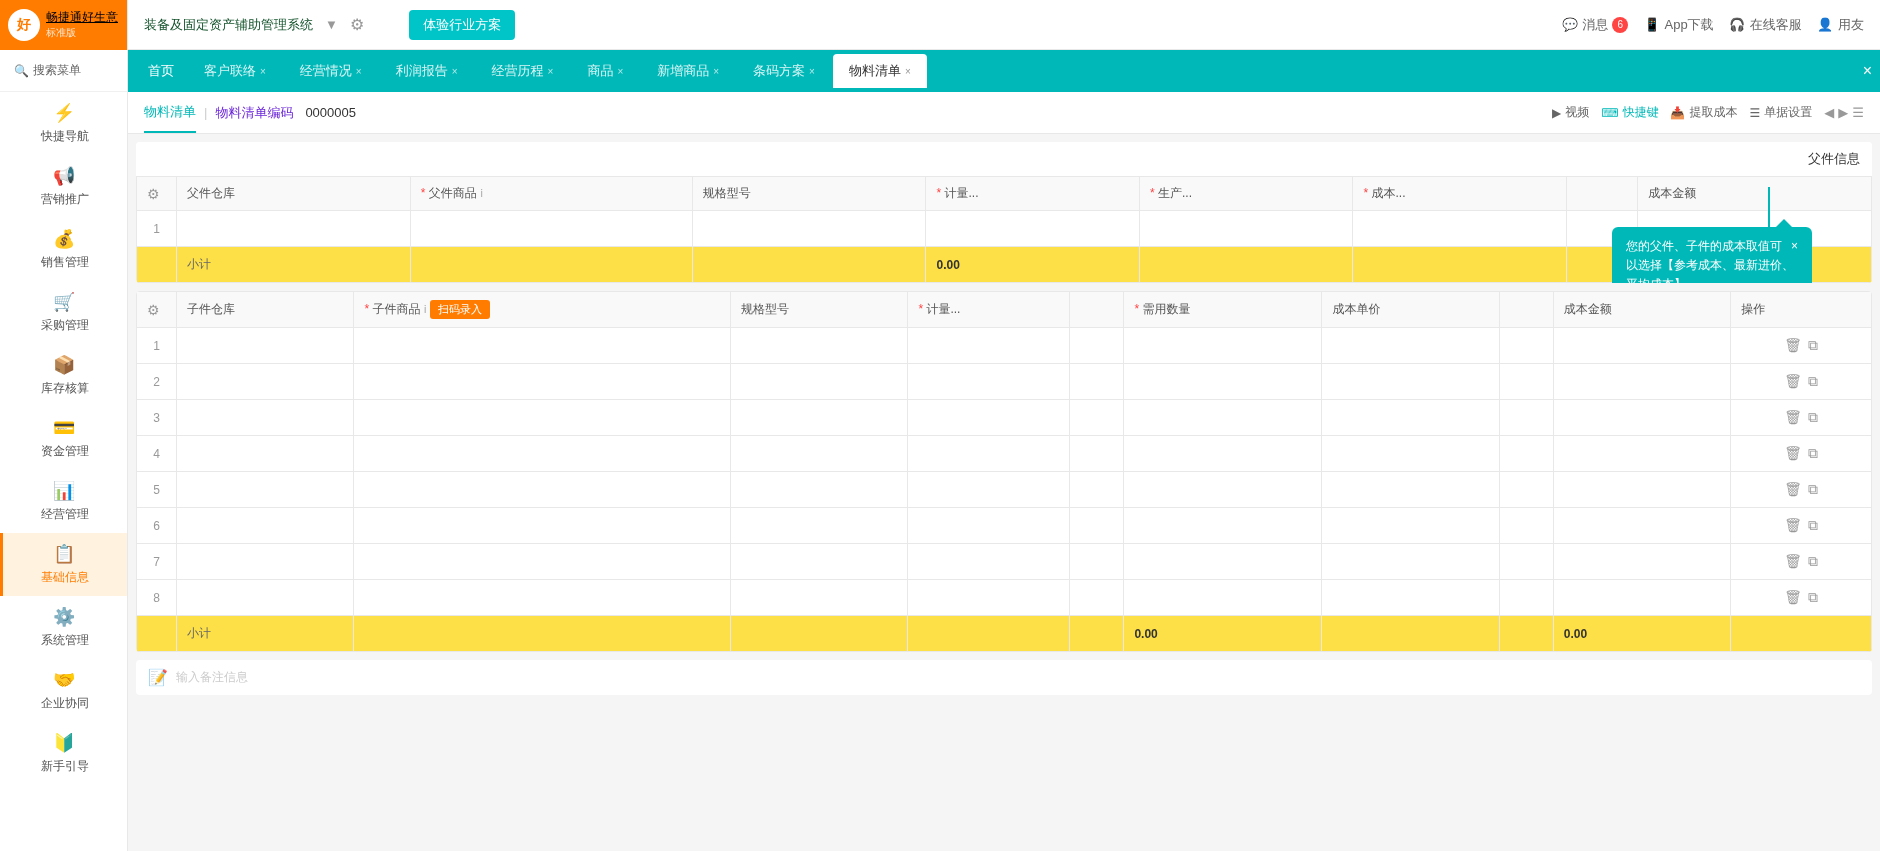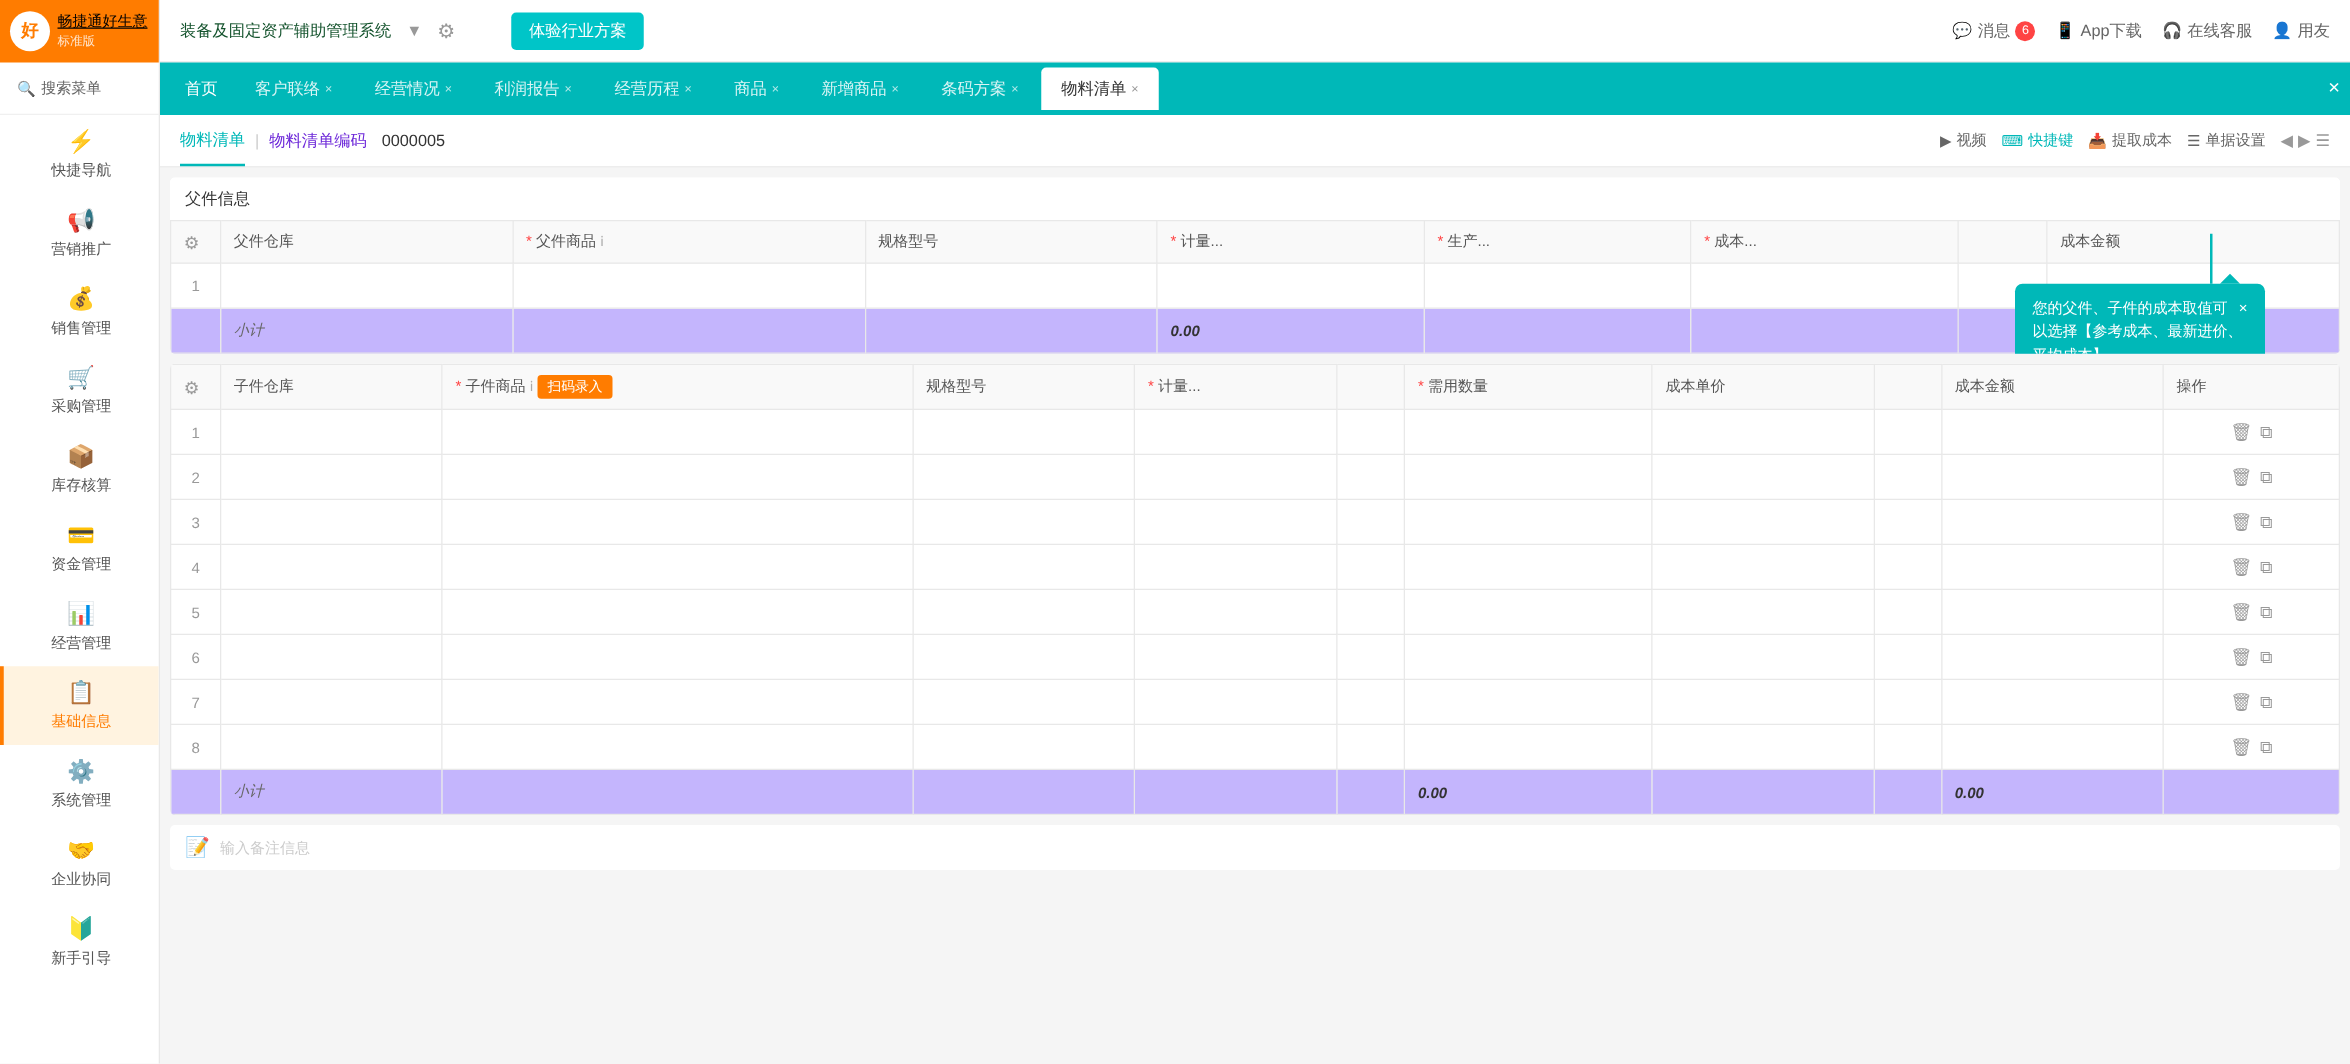--- a/index.html
+++ b/index.html
@@ -129,21 +129,21 @@
     }
     .page-tab { font-size: 13px; color: #6d28d9; cursor: pointer; padding: 10px 0; }
     .page-tab.active { color: #00b8b8; border-bottom: 2px solid #00b8b8; }
     .page-separator { color: #ccc; }
     .page-tools { margin-left: auto; display: flex; align-items: center; gap: 12px; }
     .page-tool { display: flex; align-items: center; gap: 4px; color: #666; font-size: 12px; cursor: pointer; }
     .page-tool-green { color: #00b8b8; }
 
     
     .section { background: #fff; margin: 8px; border-radius: 4px; overflow: hidden; position: relative; }
-    .section-header { padding: 8px 12px; font-size: 13px; color: #333; font-weight: 500; background: #fff; }
+    .section-header { padding: 8px 12px; font-size: 13px; color: #333; font-weight: 500; background: #fff; text-align: right; }
 
     
     .data-table { width: 100%; border-collapse: collapse; }
     .data-table th {
       background: #f9f9f9;
       border: 1px solid #e8e8e8;
       padding: 8px 10px;
       font-size: 12px;
       color: #555;
       font-weight: normal;
@@ -151,21 +151,21 @@
       text-align: left;
     }
     .data-table td {
       border: 1px solid #e8e8e8;
       padding: 8px 10px;
       font-size: 12px;
       color: #333;
       height: 36px;
     }
     .data-table .row-num { color: #999; text-align: center; width: 40px; }
-    .data-table .subtotal { background: #c4b5fd; font-weight: 500; font-style: italic; }
+    .data-table .subtotal { background: #fde047; font-weight: 500; }
     .data-table .subtotal td { color: #666; }
     .th-settings { width: 30px; text-align: center; }
     .settings-icon { color: #999; cursor: pointer; font-size: 14px; }
     .scan-btn {
       background: #ff7c00;
       color: #fff;
       border: none;
       border-radius: 3px;
       padding: 2px 8px;
       font-size: 11px;

